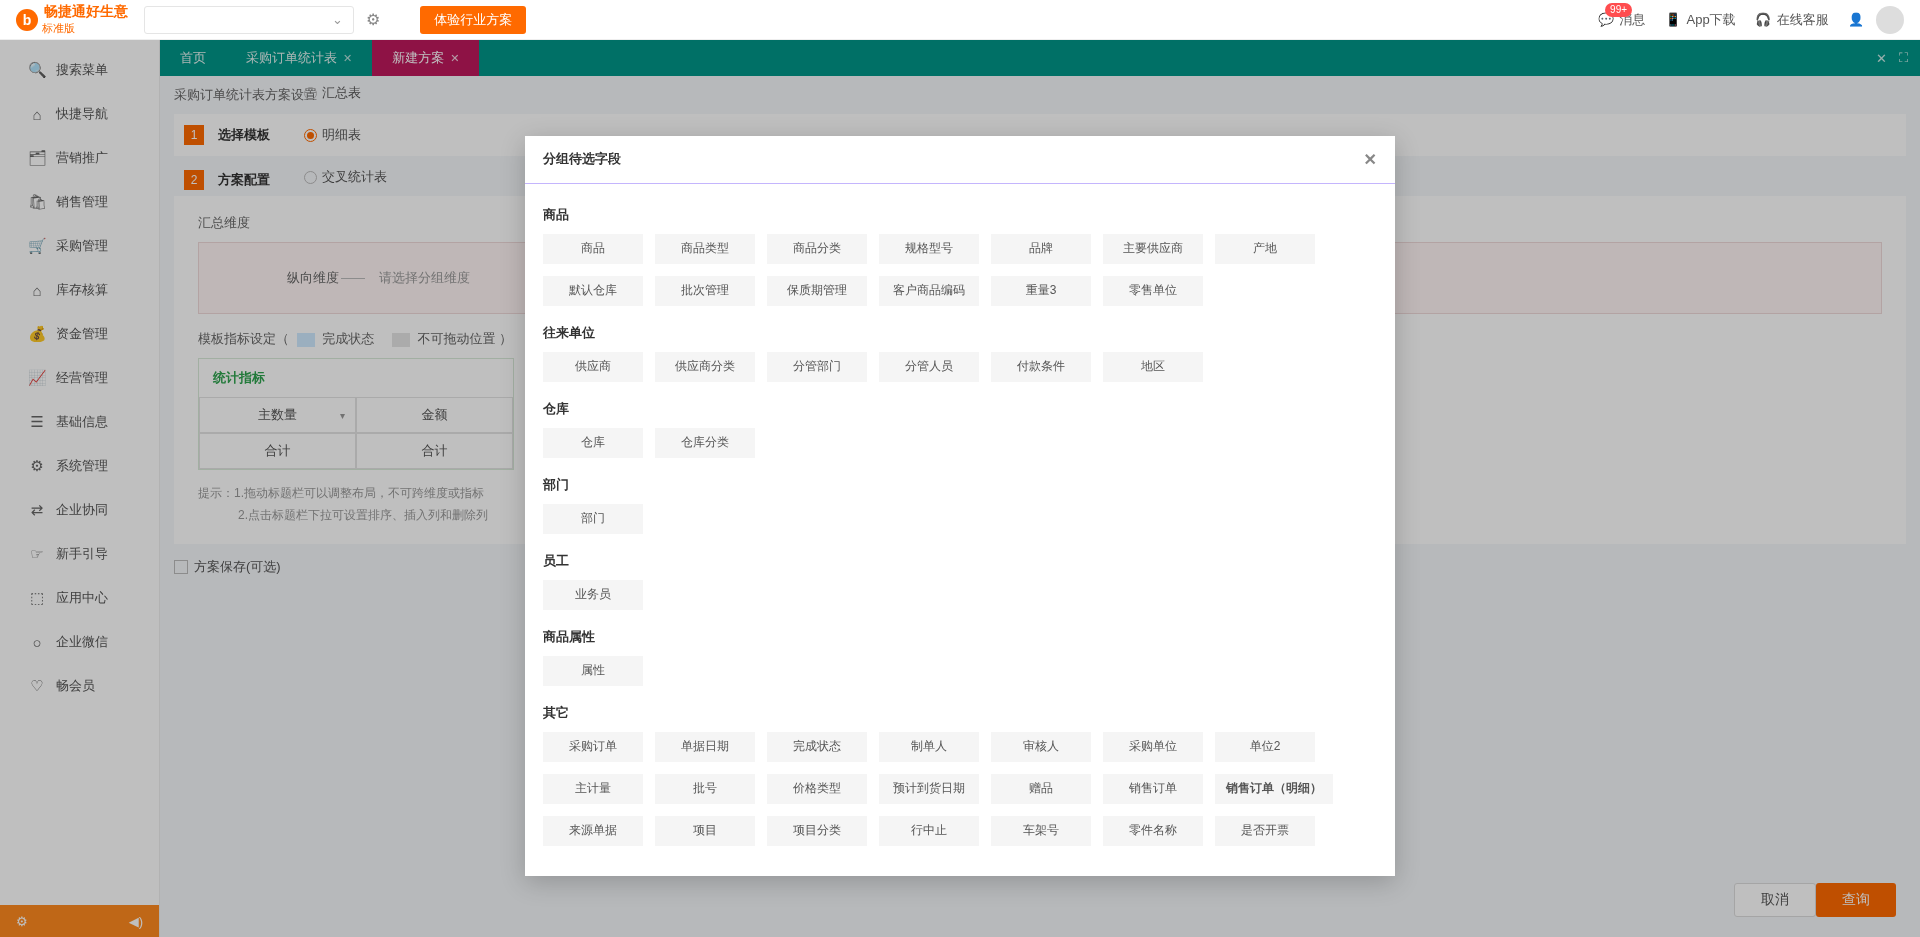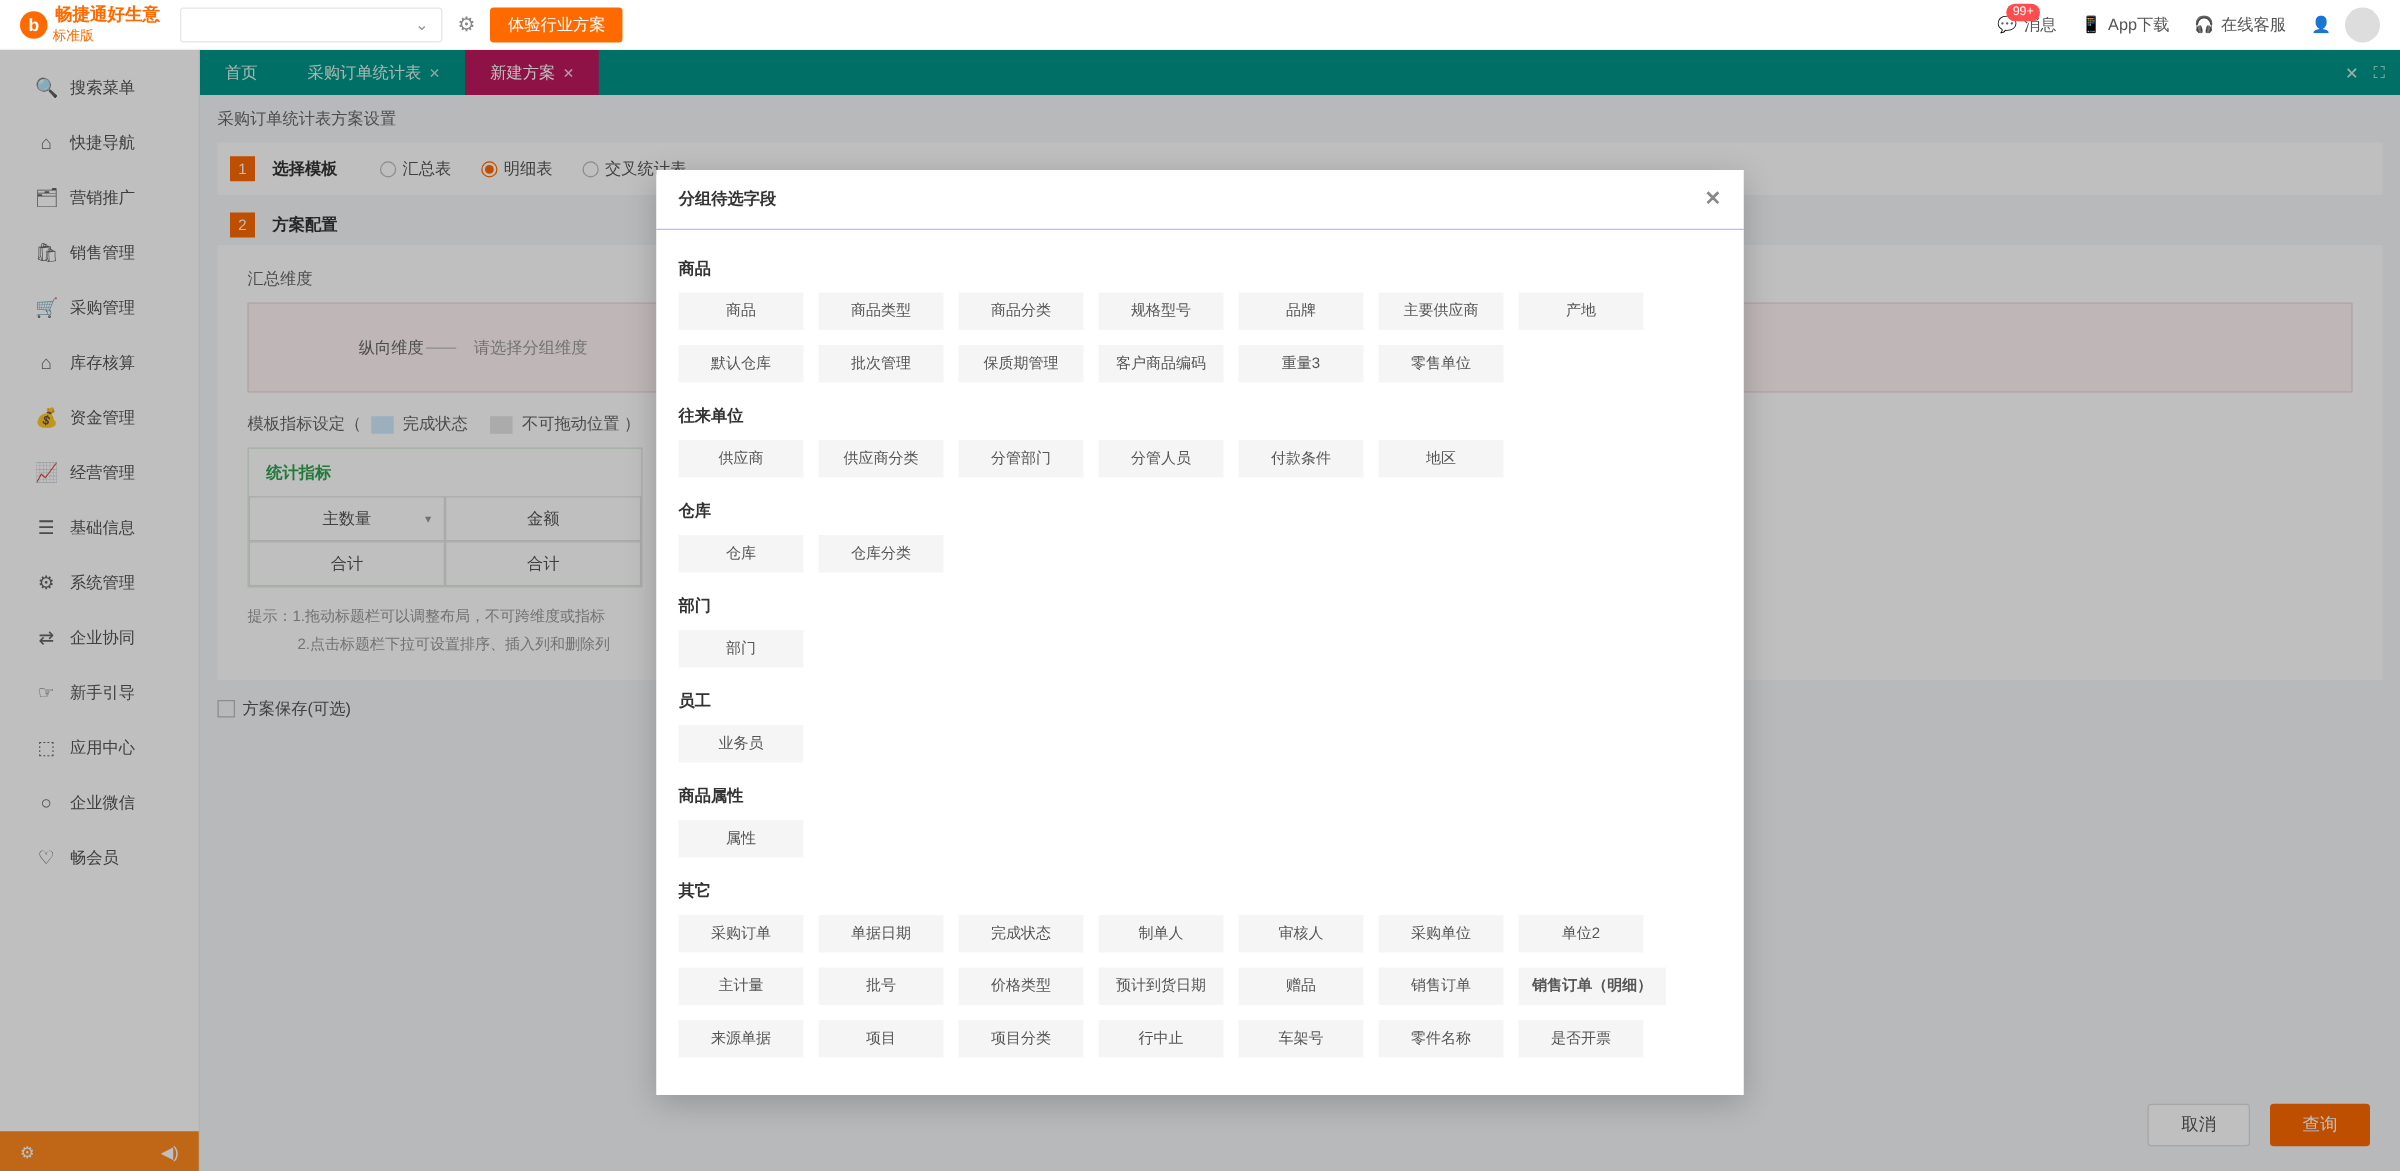--- a/index.html
+++ b/index.html
@@ -7,21 +7,21 @@
 .root { width: 1920px; height: 937px; display: flex; flex-direction: column; }
 
 
 .topbar { height: 40px; background: #fff; display: flex; align-items: center; padding: 0 16px; border-bottom: 1px solid #eee; }
 .logo { display: flex; align-items: center; gap: 6px; margin-right: 16px; }
 .logo-icon { width: 22px; height: 22px; background: #ff6a00; border-radius: 50%; color: #fff; display: flex; align-items: center; justify-content: center; font-weight: bold; font-size: 14px;}
 .logo-name { font-size: 14px; color: #ff6a00; font-weight: 600;}
 .logo-edition { font-size: 11px; color: #ff6a00; margin-left: -2px;}
 .company-sel { width: 210px; height: 28px; border: 1px solid #e5e5e5; border-radius: 3px; display: flex; align-items: center; justify-content: space-between; padding: 0 10px; color: #999; margin-right: 12px;}
 .gear { color: #888; margin-right: 12px; font-size: 16px;}
-.trial-btn { background: #ff6a00; color: #fff; border: none; height: 28px; padding: 0 14px; border-radius: 3px; font-size: 13px; line-height: 28px;}
+.trial-btn { background: #ff6a00; color: #fff; border: none; height: 28px; padding: 0 14px; border-radius: 3px; font-size: 13px; line-height: 28px; margin-left: 28px;}
 .topbar-spacer { flex: 1; }
 .top-right { display: flex; align-items: center; gap: 20px; }
 .top-item { display: flex; align-items: center; gap: 5px; color: #555; position: relative;}
 .badge { position: absolute; top: -8px; left: 7px; background: #ff4d4f; color: #fff; border-radius: 9999px; font-size: 10px; padding: 0 5px; line-height: 14px;}
 .avatar { width: 28px; height: 28px; border-radius: 50%; background: #ddd; margin-left: 6px;}
 
 
 .body { flex: 1; display: flex; min-height: 0; position: relative;}
 
 
@@ -71,21 +71,21 @@
 .grid-table { display:flex;}
 .gcell { flex:1; border:1px solid #e3e3e3; text-align:center; padding:8px 0; color:#555; position:relative;}
 .gcell .dd { position:absolute; right:10px; top:50%; transform:translateY(-50%); color:#999; font-size:10px;}
 
 .hints { margin-top: 12px; color:#999; line-height:22px; font-size:12px;}
 
 .save-row { margin-top: 14px; display:flex; align-items:center; gap:6px; color:#555;}
 .chk { width:14px; height:14px; border:1px solid #bbb; display:inline-block;}
 
 
-.bottombar { position: absolute; right: 24px; bottom: 20px; display:flex; gap:16px;}
+.bottombar { position: absolute; right: 24px; bottom: 20px; display:flex; gap:0;}
 .btn { height:34px; padding:0 26px; border:none; border-radius:3px; font-size:14px;}
 .btn-default { background:#fff; border:1px solid #ddd; color:#555;}
 .btn-primary { background:#ff6a00; color:#fff;}
 
 
 .mask { position:absolute; inset:0; background:rgba(0,0,0,.25);}
 .modal { position:absolute; left:50%; transform:translateX(-50%); top:96px; width:870px; max-height:740px; background:#fff; box-shadow:0 6px 24px rgba(0,0,0,.2); display:flex; flex-direction:column;}
 .modal-hd { height:48px; display:flex; align-items:center; justify-content:space-between; padding:0 18px; font-weight:600; border-bottom:1px solid #c4b5fd;}
 .modal-close { font-size:16px; color:#888; cursor:pointer;}
 .modal-bd { padding:4px 18px 12px 18px; overflow:auto; max-height:690px;}
@@ -231,21 +231,21 @@
           <span>⛶</span>
         </div>
       </div>
 
       <div class="page">
         <div class="page-title">采购订单统计表方案设置</div>
 
         <div class="step-row">
           <span class="step-num">1</span>
           <span class="step-label">选择模板</span>
-          <span id="step1-opts" style="display:flex; gap:24px; margin-left:20px;">
+          <span id="step1-opts" style="display:flex; gap:24px; margin-left:20px;flex-direction:column;">
               <span class="radio">
                 <span class="dot"></span>
                 <span>汇总表</span>
               </span>
               <span class="radio checked">
                 <span class="dot"></span>
                 <span>明细表</span>
               </span>
               <span class="radio">
                 <span class="dot"></span>

